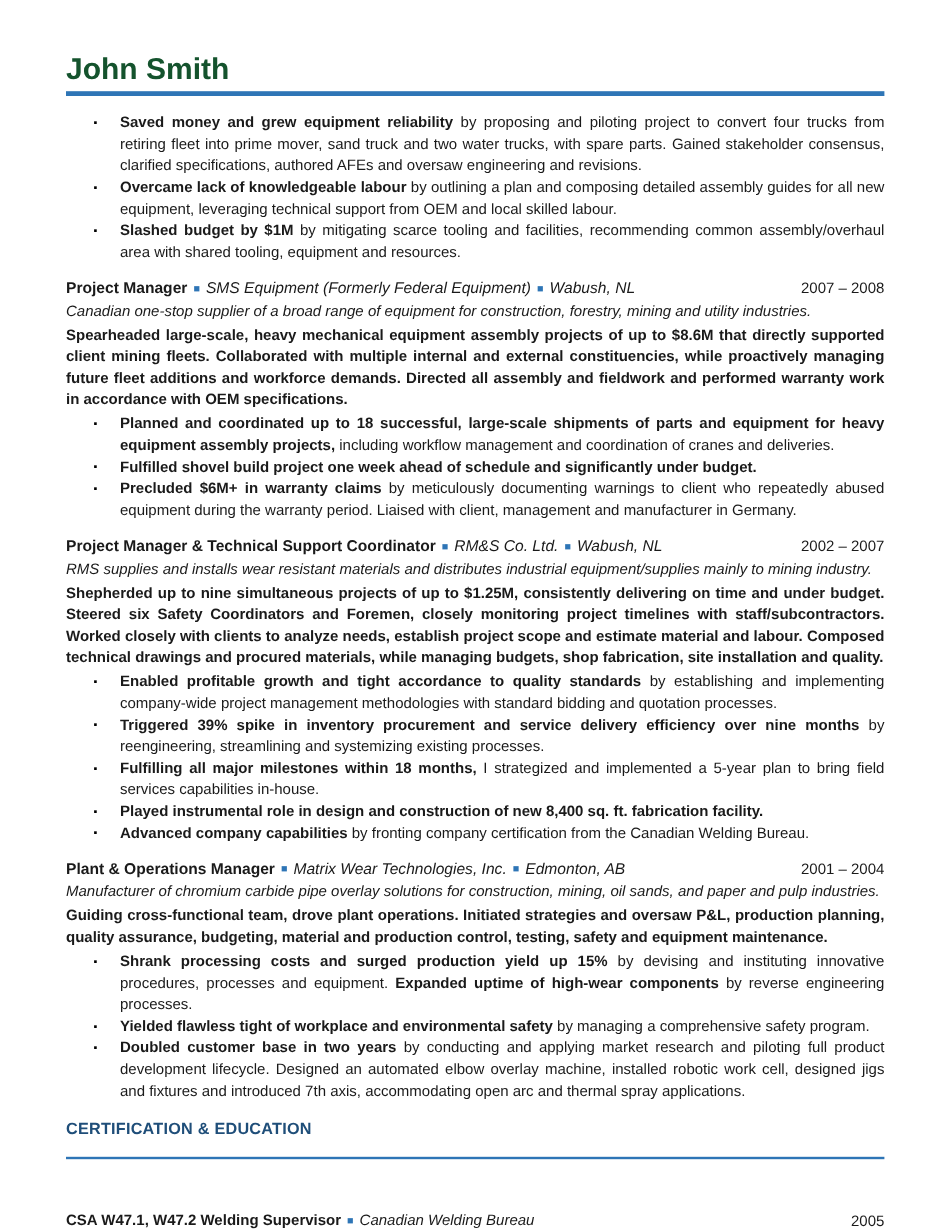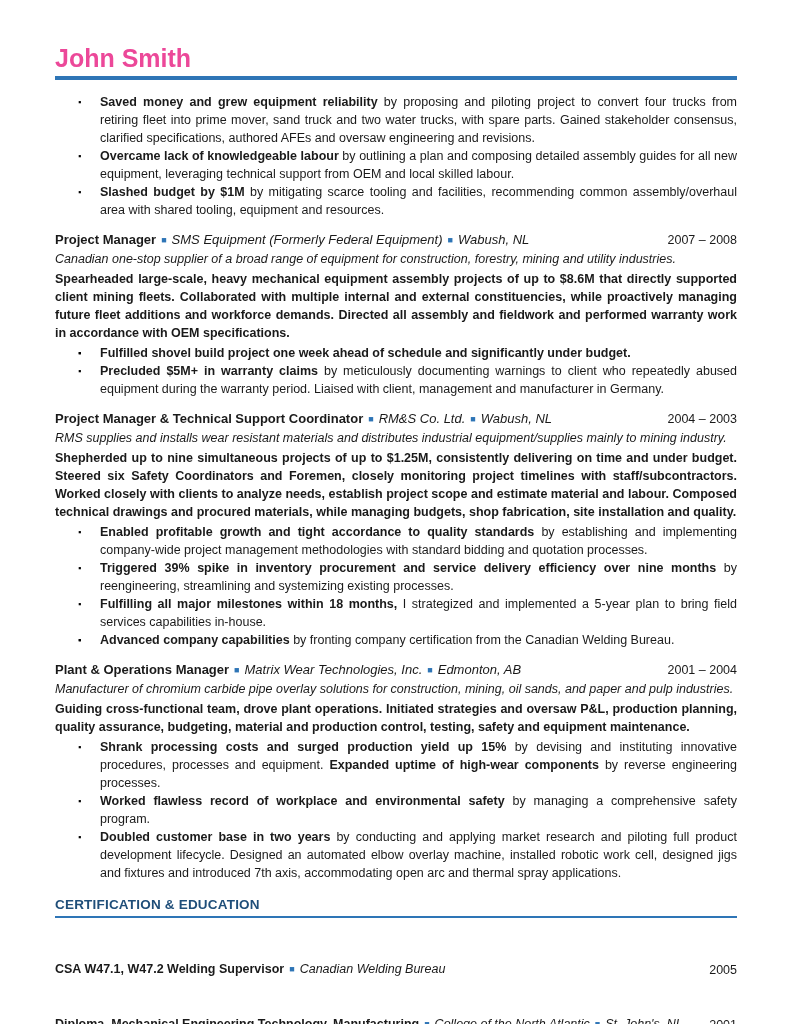--- a/index.html
+++ b/index.html
@@ -13,21 +13,21 @@
   .page {
     width: 792px; height: 1024px;
     padding: 44px 55px 0 55px;
     overflow: hidden;
   }
   
   .name {
     margin: 0;
     font-size: 25px;
     font-weight: bold;
-    color: #ec4899;
+    color: #14532d;
     line-height: 1.15;
   }
   .name-rule {
     height: 4px;
     background: #2E75B6;
     margin-top: 3px;
   }
   
   ul.bullets {
     list-style: none;
@@ -86,21 +86,21 @@
     font-weight: bold;
   }
   
   .cert-section { margin-top: 15px; }
   .cert-heading {
     margin: 0;
     font-size: 13.5px;
     font-weight: bold;
     color: #1F4E79;
     border-bottom: 2px solid #2E75B6;
-    padding-bottom: 4px;
+    padding-bottom: 16px;
     letter-spacing: 0.2px;
   }
   .cert-rows { margin-top: 8px; }
   .cert-row {
     display: flex;
     align-items: flex-end;
     font-size: 12.5px;
     line-height: 21px;
   }
   .cert-left { flex: 1; min-width: 0; }
@@ -133,52 +133,52 @@
   </div>
 
   <section class="job">
     <div class="job-header">
       <span class="job-left"><span class="job-title">Project Manager</span><span class="sq">■</span><span class="italic">SMS Equipment (Formerly Federal Equipment)</span><span class="sq">■</span><span class="italic">Wabush, NL</span></span>
       <span class="job-dates">2007 – 2008</span>
     </div>
     <p class="job-tagline">Canadian one-stop supplier of a broad range of equipment for construction, forestry, mining and utility industries.</p>
     <p class="job-summary">Spearheaded large-scale, heavy mechanical equipment assembly projects of up to $8.6M that directly supported client mining fleets. Collaborated with multiple internal and external constituencies, while proactively managing future fleet additions and workforce demands. Directed all assembly and fieldwork and performed warranty work in accordance with OEM specifications.</p>
     <ul class="bullets">
-        <li><span class="marker">▪</span></li>
+        <li><span class="marker">▪</span><span><strong>Planned and coordinated up to 18 successful, large-scale shipments of parts and equipment for heavy equipment assembly projects,</strong><span> including workflow management and coordination of cranes and deliveries.</span></span></li>
         <li><span class="marker">▪</span><span><strong>Fulfilled shovel build project one week ahead of schedule and significantly under budget.</strong></span></li>
-        <li><span class="marker">▪</span><span><strong>Precluded $5M+ in warranty claims</strong><span> by meticulously documenting warnings to client who repeatedly abused equipment during the warranty period. Liaised with client, management and manufacturer in Germany.</span></span></li>
+        <li><span class="marker">▪</span><span><strong>Precluded $6M+ in warranty claims</strong><span> by meticulously documenting warnings to client who repeatedly abused equipment during the warranty period. Liaised with client, management and manufacturer in Germany.</span></span></li>
       </ul>
   </section>
 
   <section class="job">
     <div class="job-header">
       <span class="job-left"><span class="job-title">Project Manager &amp; Technical Support Coordinator</span><span class="sq">■</span><span class="italic">RM&amp;S Co. Ltd.</span><span class="sq">■</span><span class="italic">Wabush, NL</span></span>
-      <span class="job-dates">2004 – 2003</span>
+      <span class="job-dates">2002 – 2007</span>
     </div>
     <p class="job-tagline">RMS supplies and installs wear resistant materials and distributes industrial equipment/supplies mainly to mining industry.</p>
     <p class="job-summary">Shepherded up to nine simultaneous projects of up to $1.25M, consistently delivering on time and under budget. Steered six Safety Coordinators and Foremen, closely monitoring project timelines with staff/subcontractors. Worked closely with clients to analyze needs, establish project scope and estimate material and labour. Composed technical drawings and procured materials, while managing budgets, shop fabrication, site installation and quality.</p>
     <ul class="bullets">
         <li><span class="marker">▪</span><span><strong>Enabled profitable growth and tight accordance to quality standards</strong><span> by establishing and implementing company-wide project management methodologies with standard bidding and quotation processes.</span></span></li>
         <li><span class="marker">▪</span><span><strong>Triggered 39% spike in inventory procurement and service delivery efficiency over nine months</strong><span> by reengineering, streamlining and systemizing existing processes.</span></span></li>
         <li><span class="marker">▪</span><span><strong>Fulfilling all major milestones within 18 months,</strong><span> I strategized and implemented a 5-year plan to bring field services capabilities in-house.</span></span></li>
-        <li><span class="marker">▪</span></li>
+        <li><span class="marker">▪</span><span><strong>Played instrumental role in design and construction of new 8,400 sq. ft. fabrication facility.</strong></span></li>
         <li><span class="marker">▪</span><span><strong>Advanced company capabilities</strong><span> by fronting company certification from the Canadian Welding Bureau.</span></span></li>
       </ul>
   </section>
 
   <section class="job">
     <div class="job-header">
       <span class="job-left"><span class="job-title">Plant &amp; Operations Manager</span><span class="sq">■</span><span class="italic">Matrix Wear Technologies, Inc.</span><span class="sq">■</span><span class="italic">Edmonton, AB</span></span>
       <span class="job-dates">2001 – 2004</span>
     </div>
     <p class="job-tagline">Manufacturer of chromium carbide pipe overlay solutions for construction, mining, oil sands, and paper and pulp industries.</p>
     <p class="job-summary">Guiding cross-functional team, drove plant operations. Initiated strategies and oversaw P&amp;L, production planning, quality assurance, budgeting, material and production control, testing, safety and equipment maintenance.</p>
     <ul class="bullets">
         <li><span class="marker">▪</span><span><strong>Shrank processing costs and surged production yield up 15%</strong><span> by devising and instituting innovative procedures, processes and equipment. </span><strong>Expanded uptime of high-wear components</strong><span> by reverse engineering processes.</span></span></li>
-        <li><span class="marker">▪</span><span><strong>Worked flawless record of workplace and environmental safety</strong><span> by managing a comprehensive safety program.</span></span></li>
+        <li><span class="marker">▪</span><span><strong>Yielded flawless tight of workplace and environmental safety</strong><span> by managing a comprehensive safety program.</span></span></li>
         <li><span class="marker">▪</span><span><strong>Doubled customer base in two years</strong><span> by conducting and applying market research and piloting full product development lifecycle. Designed an automated elbow overlay machine, installed robotic work cell, designed jigs and fixtures and introduced 7th axis, accommodating open arc and thermal spray applications.</span></span></li>
       </ul>
   </section>
 
   <section class="cert-section">
     <h2 class="cert-heading">CERTIFICATION &amp; EDUCATION</h2>
     <div class="cert-rows">
       <div class="cert-row">
         <span class="cert-left"><span class="cert-title">CSA W47.1, W47.2 Welding Supervisor</span><span class="sq">■</span><span class="italic">Canadian Welding Bureau</span></span>
         <span class="cert-year">2005</span>

